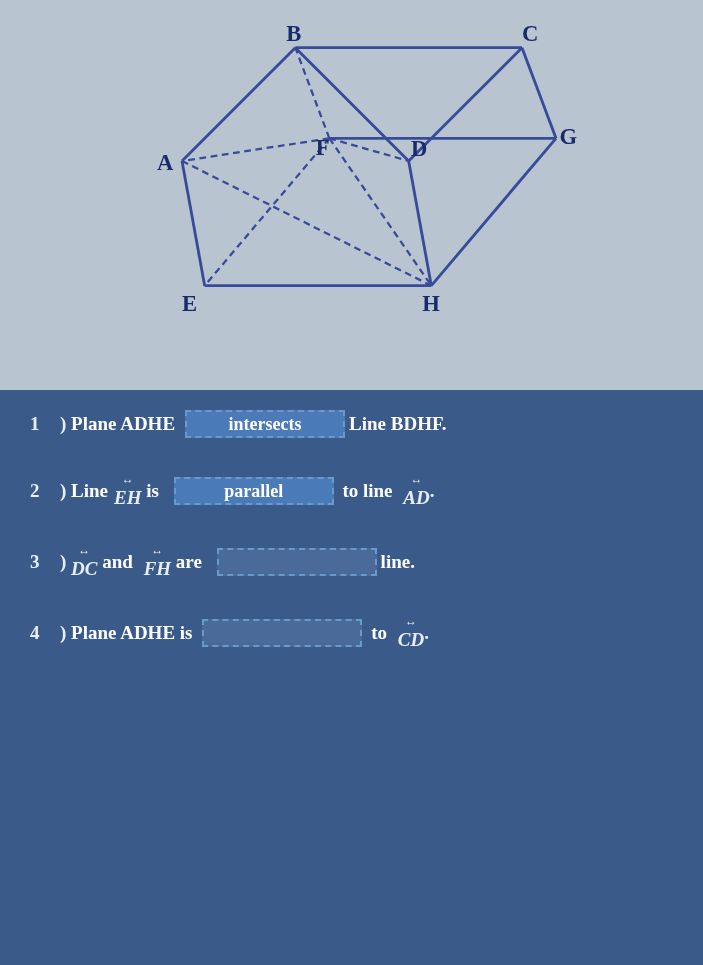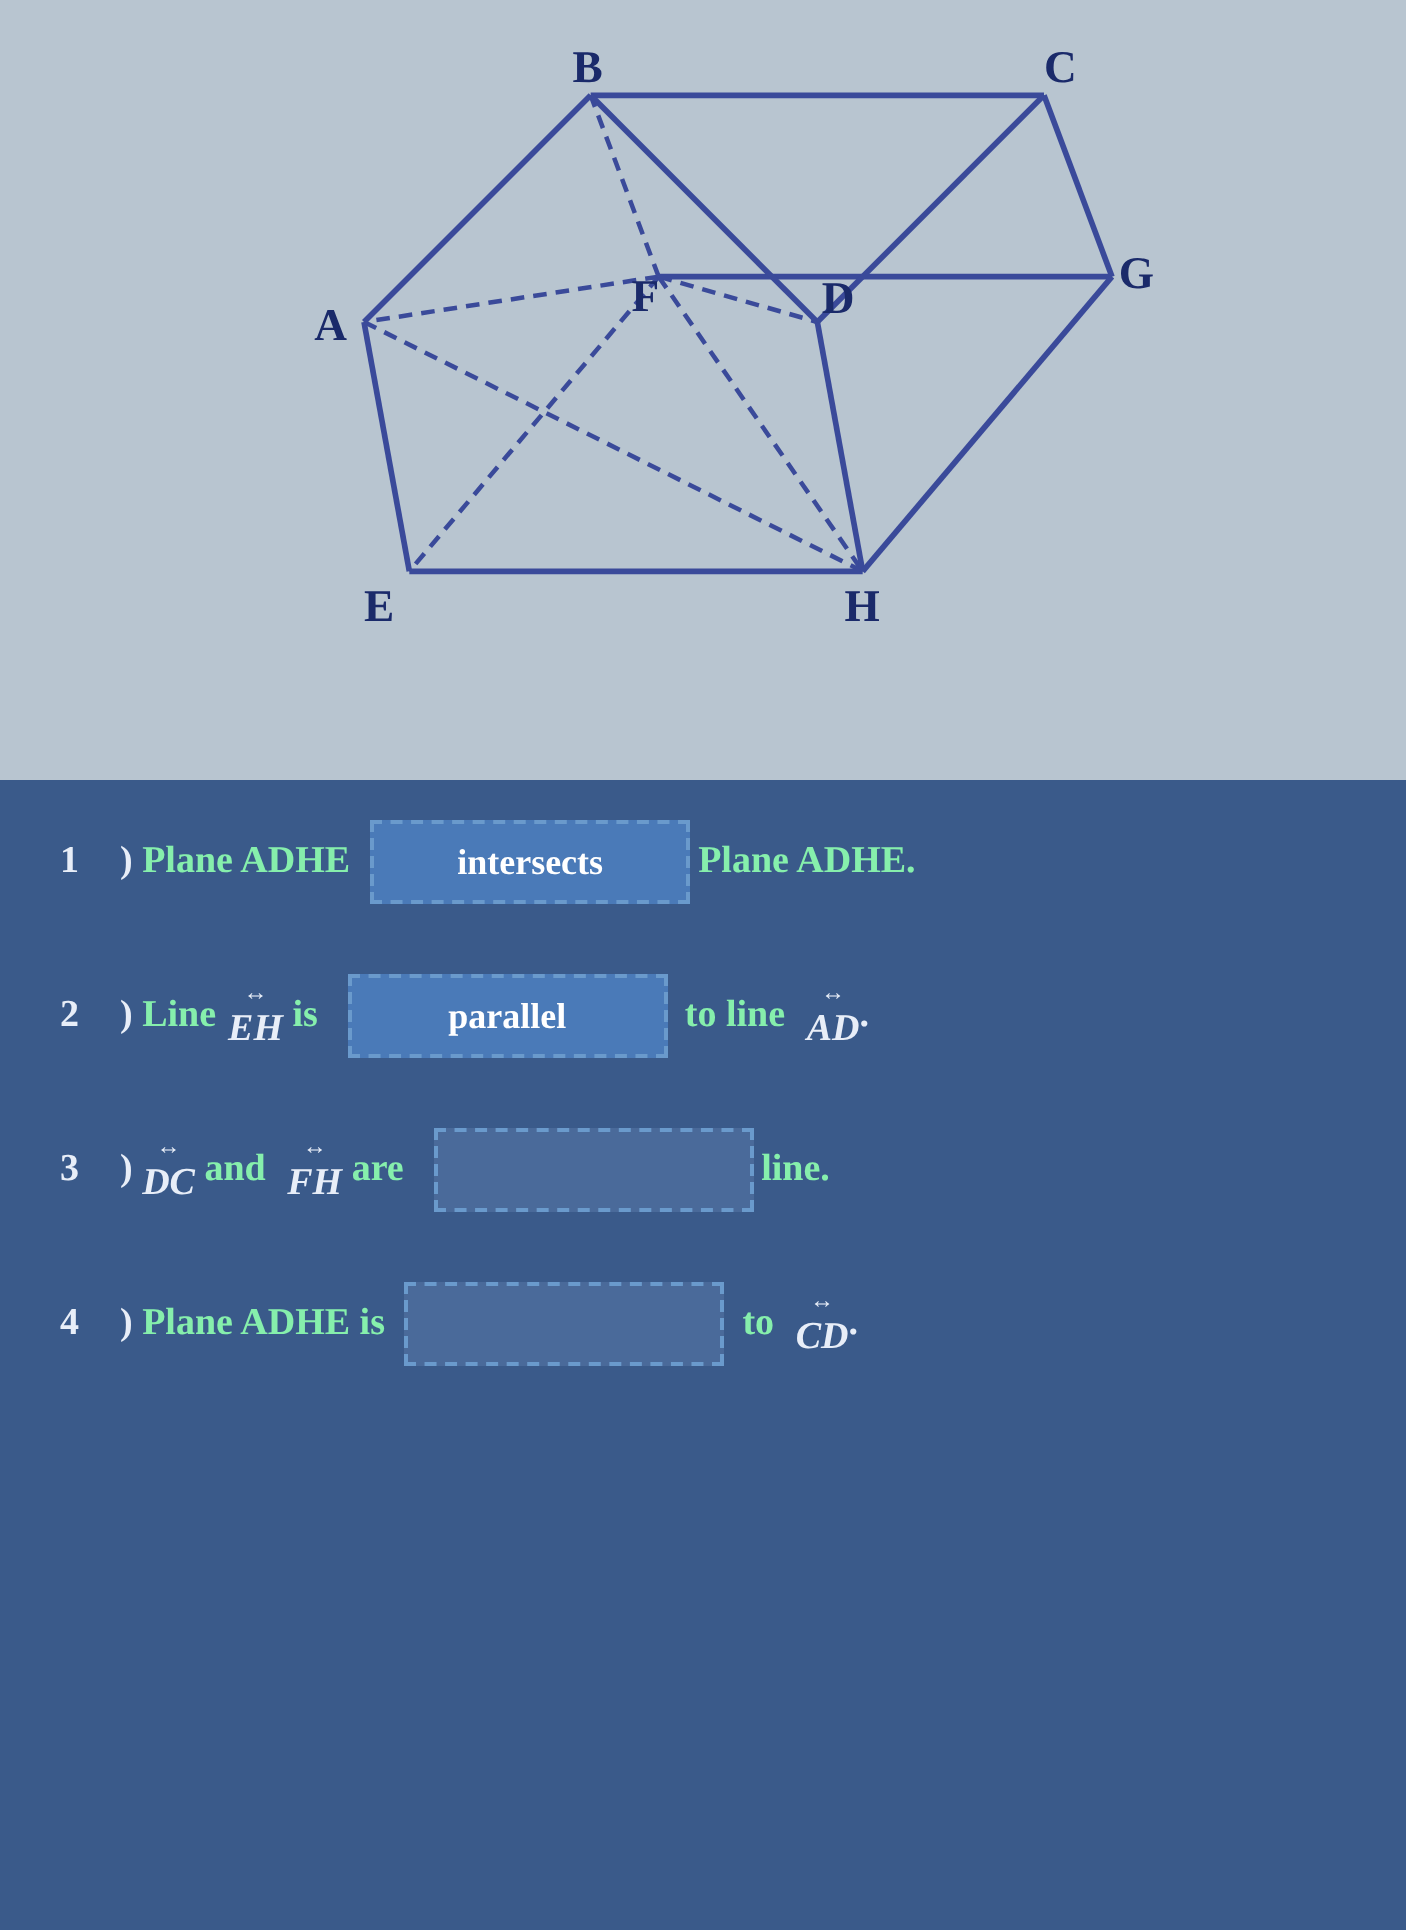--- a/index.html
+++ b/index.html
@@ -47,29 +47,29 @@
       font-weight: 600;
       color: #e8eef8;
     }
 
     .q-num {
       min-width: 30px;
       color: #e8eef8;
     }
 
     .q-label {
-      color: #86efac;
+      color: #ffffff;
       margin-right: 6px;
     }
 
     .dashed-box {
       border: 2px dashed #6a9acc;
       padding: 5px 20px;
       min-width: 160px;
-      height: 42px;
+      height: 28px;
       display: inline-flex;
       align-items: center;
       justify-content: center;
       margin: 0 4px;
       color: white;
       font-size: 18px;
       font-weight: bold;
     }
 
     .dashed-box.has-answer {
@@ -146,21 +146,21 @@
     </svg>
   </div>
 
   <div class="bottom-section">
 
     <div class="q-row">
       <span class="q-num">1</span>
         <span>)&nbsp;</span>
       <span class="q-label">Plane ADHE</span>
       <span class="dashed-box has-answer">intersects</span>
-      <span class="q-label">Plane ADHE.</span>
+      <span class="q-label">Line BDHF.</span>
     </div>
 
     <div class="q-row">
       <span class="q-num">2</span>
         <span>)&nbsp;</span>
       <span class="q-label">Line </span>
       <span class="overarrow"><em>EH</em></span>
       <span class="q-label">&nbsp;is&nbsp;</span>
       <span class="dashed-box has-answer">parallel</span>
       <span class="q-label">&nbsp;to line&nbsp;</span>

